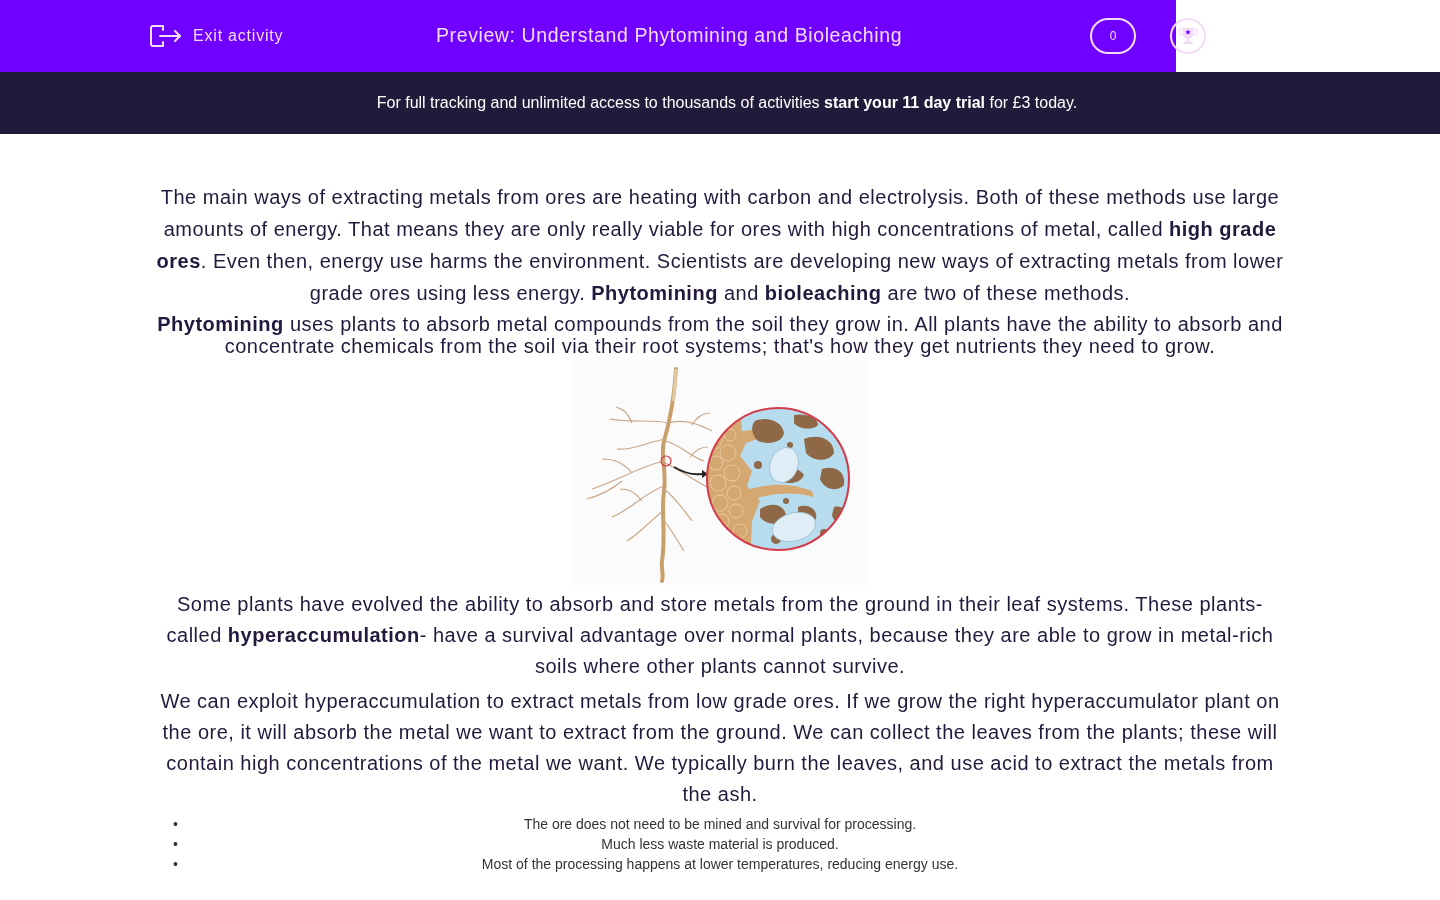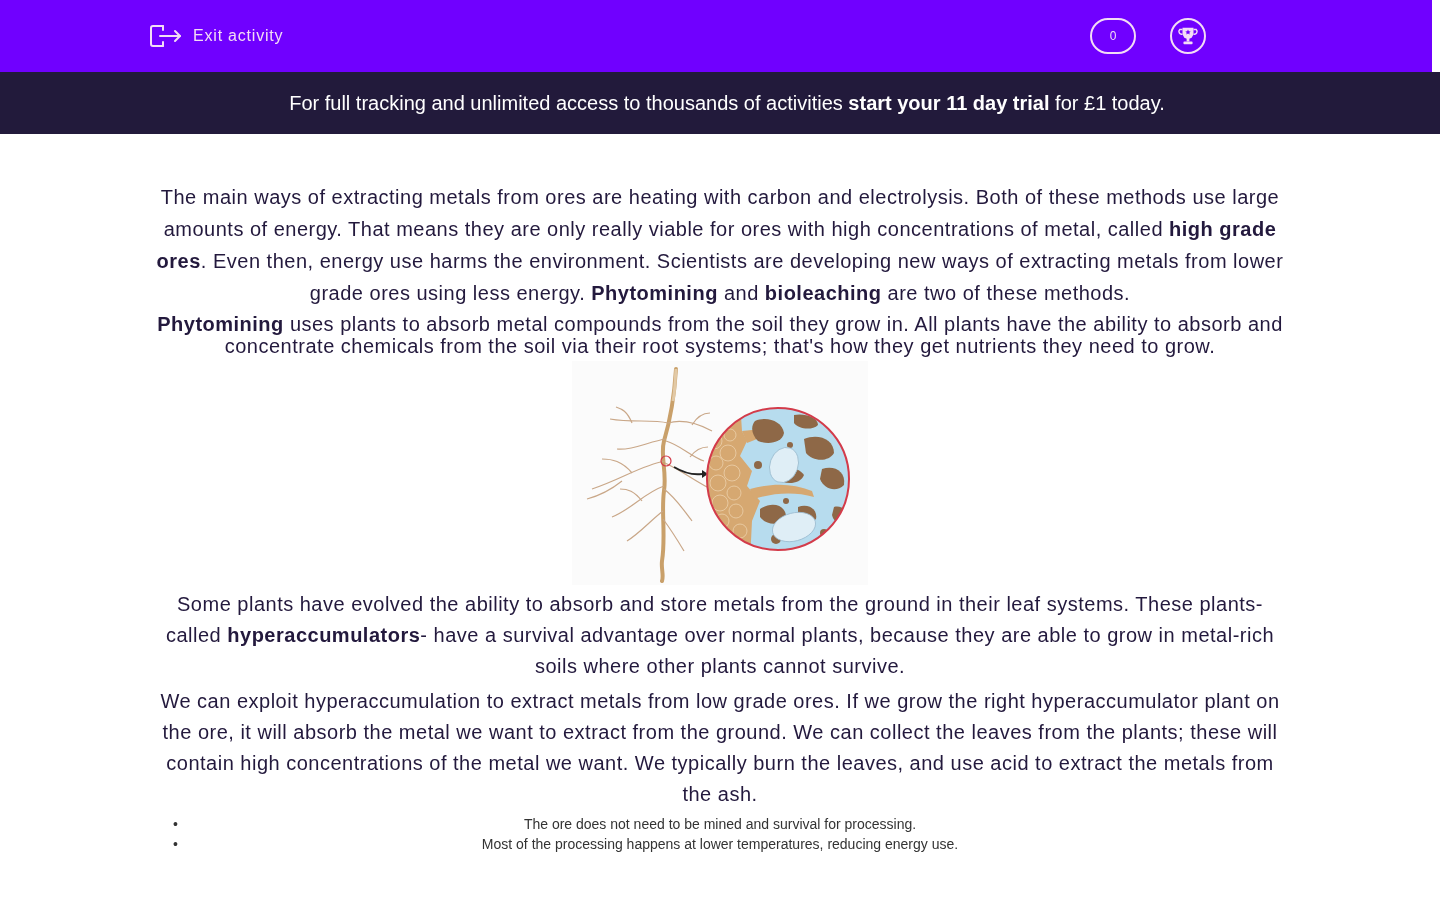--- a/index.html
+++ b/index.html
@@ -1,20 +1,20 @@
 <!DOCTYPE html>
 <html><head>
 <meta charset="utf-8">
 <style>
   * { box-sizing: border-box; margin: 0; padding: 0; }
   html, body { width: 1440px; height: 900px; overflow: hidden; background: #ffffff; }
   body { font-family: "Liberation Sans", sans-serif; color: #23193d; }
 
   .topbar {
-    position: absolute; left: 0; top: 0; width: 1432px; height: 72px;
+    position: absolute; left: 0; top: 0; width: 1176px; height: 72px;
     background: #7000ff; color: #f3dcf5;
   }
   .exit {
     position: absolute; left: 149px; top: 22px; height: 28px;
     display: flex; align-items: center; gap: 10px; cursor: pointer;
     color: #f3dcf5; font-size: 16px; letter-spacing: 0.8px;
   }
   .exit svg { width: 34px; height: 28px; }
   .title {
     position: absolute; left: 436px; top: 24px; font-size: 19.5px;
@@ -30,21 +30,21 @@
     position: absolute; left: 1170px; top: 18px; width: 36px; height: 36px;
     border: 2px solid #f3dcf5; border-radius: 50%;
     display: flex; align-items: center; justify-content: center;
   }
   .trophy svg { width: 22px; height: 22px; }
 
   .banner {
     position: absolute; left: 0; top: 72px; width: 1440px; height: 62px;
     background: #221a3b; color: #ffffff;
     display: flex; align-items: center; justify-content: center;
-    font-size: 20px;
+    font-size: 16px;
     padding-left: 14px;
   }
   .banner b { font-weight: bold; }
   .banner .sp { white-space: pre; }
 
   .content {
     position: absolute; left: 147px; top: 177px; width: 1146px;
     text-align: center; font-size: 20px; line-height: 32px; letter-spacing: 0.5px;
     color: #23193d;
   }
@@ -76,40 +76,41 @@
 <div class="topbar">
   <div class="exit">
     <svg viewBox="0 0 34 28" fill="none" stroke="#f3dcf5" stroke-width="2" stroke-linecap="round" stroke-linejoin="round">
       <path d="M14 4 H4 a2 2 0 0 0 -2 2 v16 a2 2 0 0 0 2 2 h10"></path>
       <path d="M14 4 v4 M14 24 v-4"></path>
       <path d="M11 14 H31"></path>
       <path d="M26 9 L31 14 L26 19"></path>
     </svg>
     <span>Exit activity</span>
   </div>
+  <div class="title">Preview: Understand Phytomining and Bioleaching</div>
   <div class="score">
     <span>0</span>
   </div>
   <div class="trophy">
     <svg viewBox="0 0 24 24">
       <path d="M6 3 H18 V9 a6 6 0 0 1 -12 0 Z" fill="#f3dcf5"></path>
       <path d="M6 5 H3 a3 3 0 0 0 3 5 M18 5 H21 a3 3 0 0 1 -3 5" fill="none" stroke="#f3dcf5" stroke-width="1.6"></path>
       <rect x="10.5" y="14" width="3" height="4" fill="#f3dcf5"></rect>
       <rect x="7" y="18" width="10" height="3" rx="1" fill="#f3dcf5"></rect>
       <path d="M12 5 l0.9 1.9 2 .2 -1.5 1.3 .5 2 -1.9 -1 -1.9 1 .5 -2 -1.5 -1.3 2 -.2 Z" fill="#7000ff"></path>
     </svg>
   </div>
 </div>
 
 <div class="banner">
   <span>For full tracking and unlimited access to thousands of activities</span>
     <span class="sp"> </span>
     <b>start your 11 day trial</b>
     <span class="sp"> </span>
-    <span>for £1 today.</span>
+    <span>for £3 today.</span>
 </div>
 
 <div class="content">
   <p>
     <span>The main ways of extracting metals from ores are heating with carbon and electrolysis. Both of these methods use large amounts of energy. That means they are only really viable for ores with high concentrations of metal, called</span><span class="sp"> </span><b>high grade ores</b><span>. Even then, energy use harms the environment. Scientists are developing new ways of extracting metals from lower grade ores using less energy.</span><span class="sp"> </span><b>Phytomining</b><span class="sp"> </span><span>and</span><span class="sp"> </span><b>bioleaching</b><span class="sp"> </span><span>are two of these methods.</span>
   </p>
   <p class="p2">
     <b>Phytomining</b><span class="sp"> </span><span>uses plants to absorb metal compounds from the soil they grow in. All plants have the ability to absorb and concentrate chemicals from the soil via their root systems; that's how they get nutrients they need to grow.</span>
   </p>
 
@@ -184,20 +185,21 @@
           <circle cx="268" cy="182" r="4"></circle>
         </g>
         <ellipse cx="212" cy="104" rx="14" ry="18" fill="#dfeef6" stroke="#9cbcd0" stroke-width="0.8" transform="rotate(20 212 104)"></ellipse>
         <ellipse cx="222" cy="166" rx="22" ry="14" fill="#dfeef6" stroke="#9cbcd0" stroke-width="0.8" transform="rotate(-15 222 166)"></ellipse>
       </g>
       <circle cx="206" cy="118" r="71" fill="none" stroke="#d33b4a" stroke-width="2"></circle>
     </svg>
   </div>
 
   <p class="p3">
-    <span>Some plants have evolved the ability to absorb and store metals from the ground in their leaf systems. These plants- called</span><span class="sp"> </span><b>hyperaccumulators</b><span>- have a survival advantage over normal plants, because they are able to grow in metal-rich soils where other plants cannot survive.</span>
+    <span>Some plants have evolved the ability to absorb and store metals from the ground in their leaf systems. These plants- called</span><span class="sp"> </span><b>hyperaccumulation</b><span>- have a survival advantage over normal plants, because they are able to grow in metal-rich soils where other plants cannot survive.</span>
   </p>
   <p class="p3">We can exploit hyperaccumulation to extract metals from low grade ores. If we grow the right hyperaccumulator plant on the ore, it will absorb the metal we want to extract from the ground. We can collect the leaves from the plants; these will contain high concentrations of the metal we want. We typically burn the leaves, and use acid to extract the metals from the ash.</p>
   <ul class="adv">
     <li>The ore does not need to be mined and survival for processing.</li>
+    <li>Much less waste material is produced.</li>
     <li>Most of the processing happens at lower temperatures, reducing energy use.</li>
   </ul>
 </div>
 
 </body></html>

